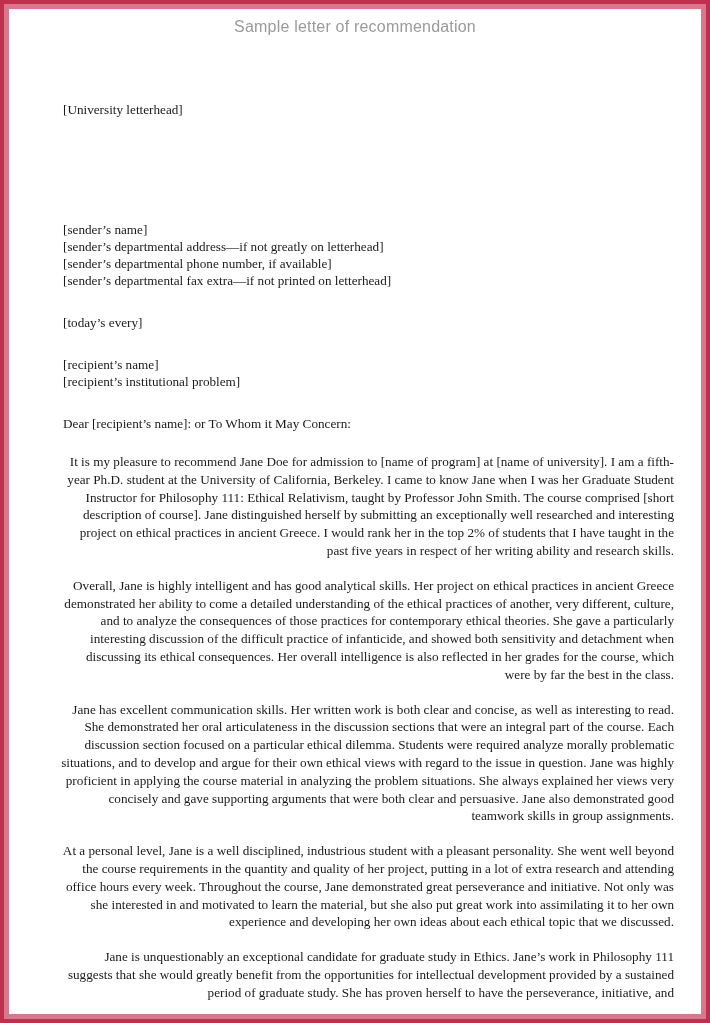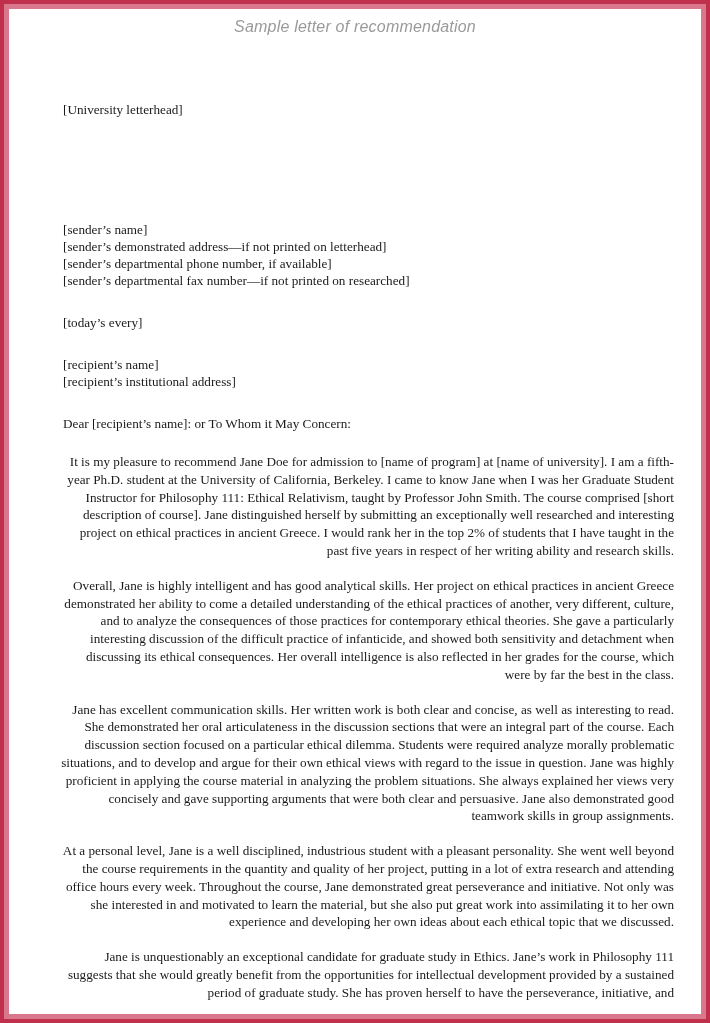--- a/index.html
+++ b/index.html
@@ -53,21 +53,20 @@
 
   
   .doc-title {
     text-align: center;
     font-family: "Liberation Sans", "DejaVu Sans", sans-serif;
     font-size: 16px;
     color: #9a9a9a;
     letter-spacing: 0.2px;
     padding-top: 8px;
     font-weight: 400;
-    font-style: italic;
   }
 
   
   .letter {
     padding: 0 26px 0 49px;
     font-size: 13.2px;
     line-height: 17px;
     color: #1a1a1a;
     text-align: left;
   }
@@ -111,36 +110,36 @@
       <div class="spacer-letterhead"></div>
 
       <div class="block">
         <span class="line">[University letterhead]</span>
       </div>
 
       <div style="height:95px"></div>
 
       <div class="block">
         <span class="line">[sender’s name]</span>
-        <span class="line">[sender’s demonstrated address—if not printed on letterhead]</span>
+        <span class="line">[sender’s departmental address—if not greatly on letterhead]</span>
         <span class="line">[sender’s departmental phone number, if available]</span>
-        <span class="line">[sender’s departmental fax number—if not printed on researched]</span>
+        <span class="line">[sender’s departmental fax extra—if not printed on letterhead]</span>
       </div>
 
       <div class="spacer-sm"></div>
 
       <div class="block">
         <span class="line">[today’s every]</span>
       </div>
 
       <div class="spacer-sm"></div>
 
       <div class="block">
         <span class="line">[recipient’s name]</span>
-        <span class="line">[recipient’s institutional address]</span>
+        <span class="line">[recipient’s institutional problem]</span>
       </div>
 
       <div class="spacer-sm"></div>
 
       <div class="block">
         <span>Dear [recipient’s name]: </span><span class="em">or</span><span> To Whom it May Concern:</span>
       </div>
 
       <div class="spacer-para"></div>
 

